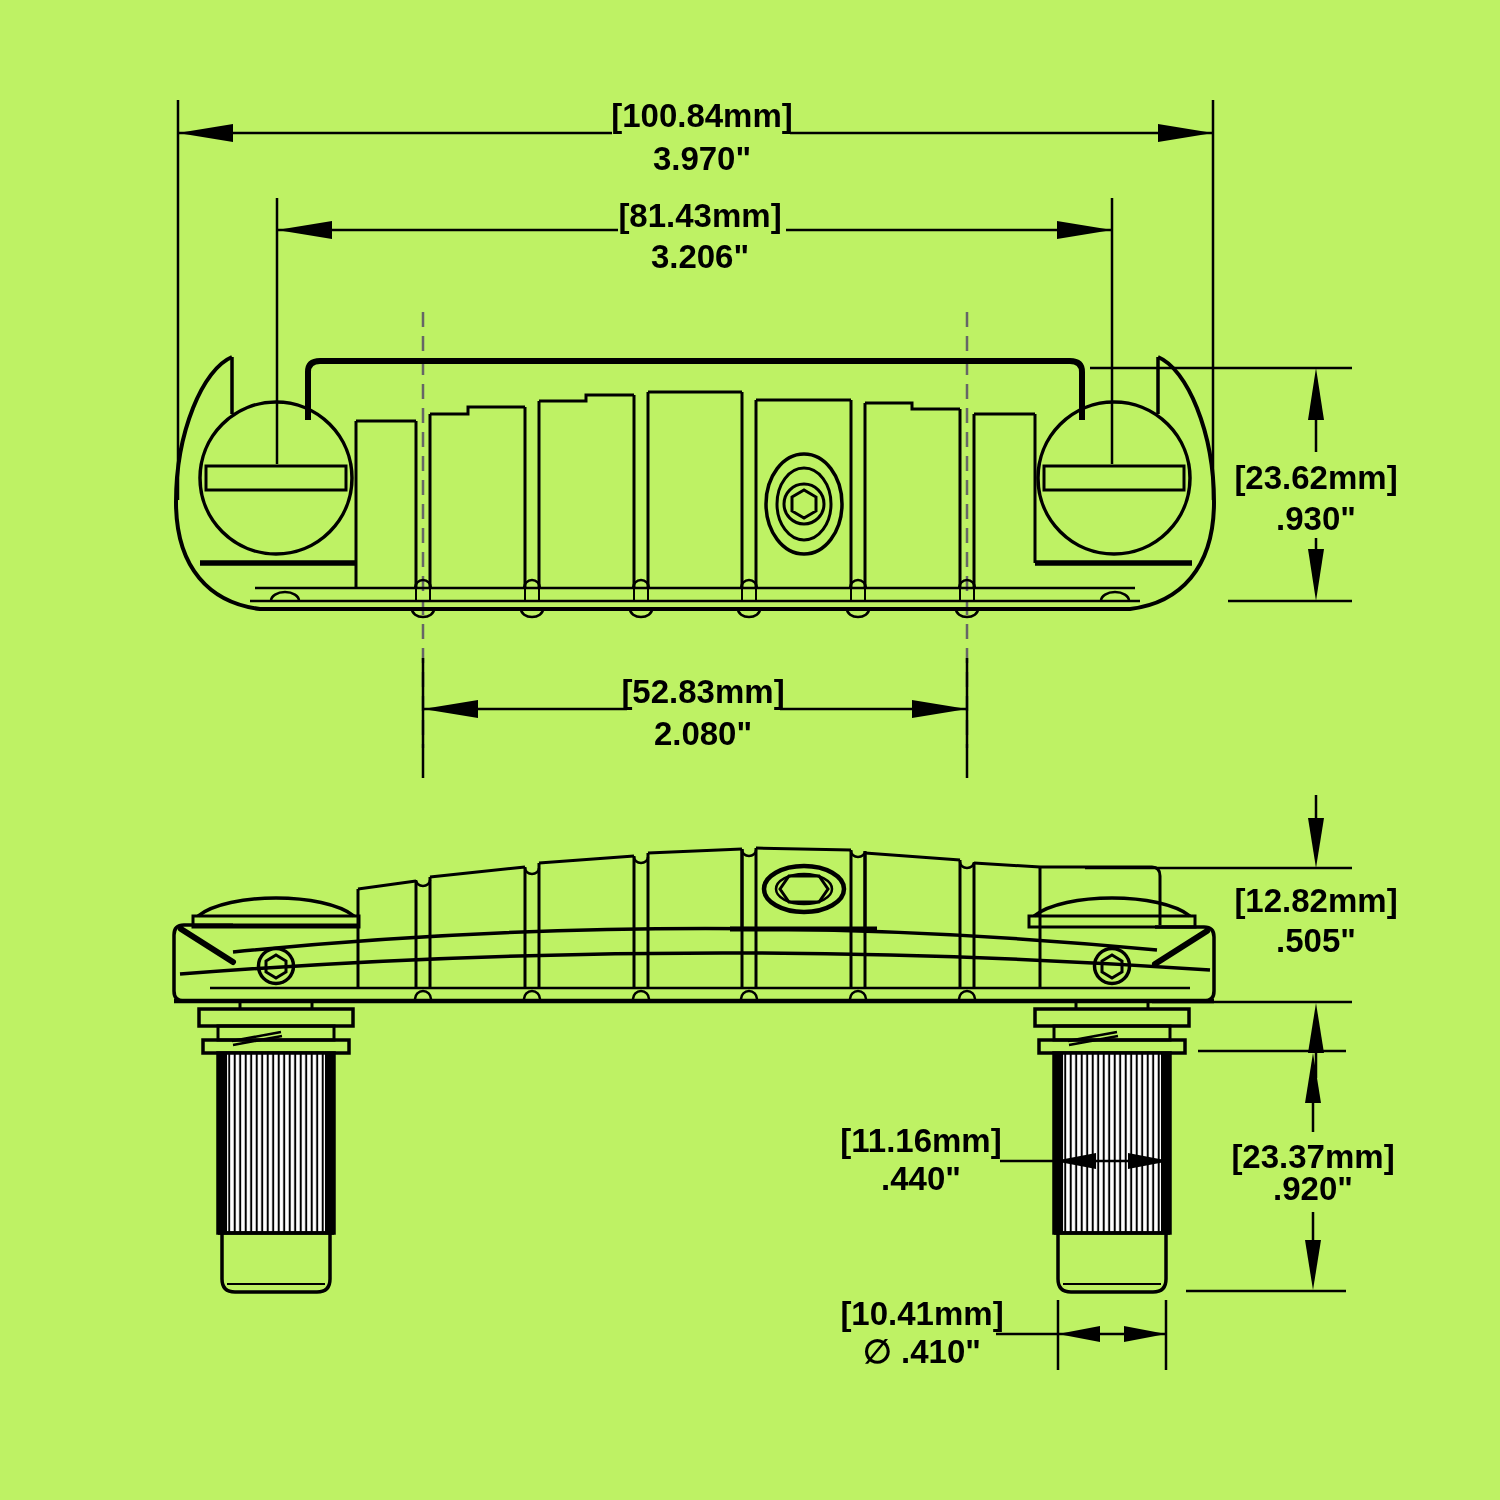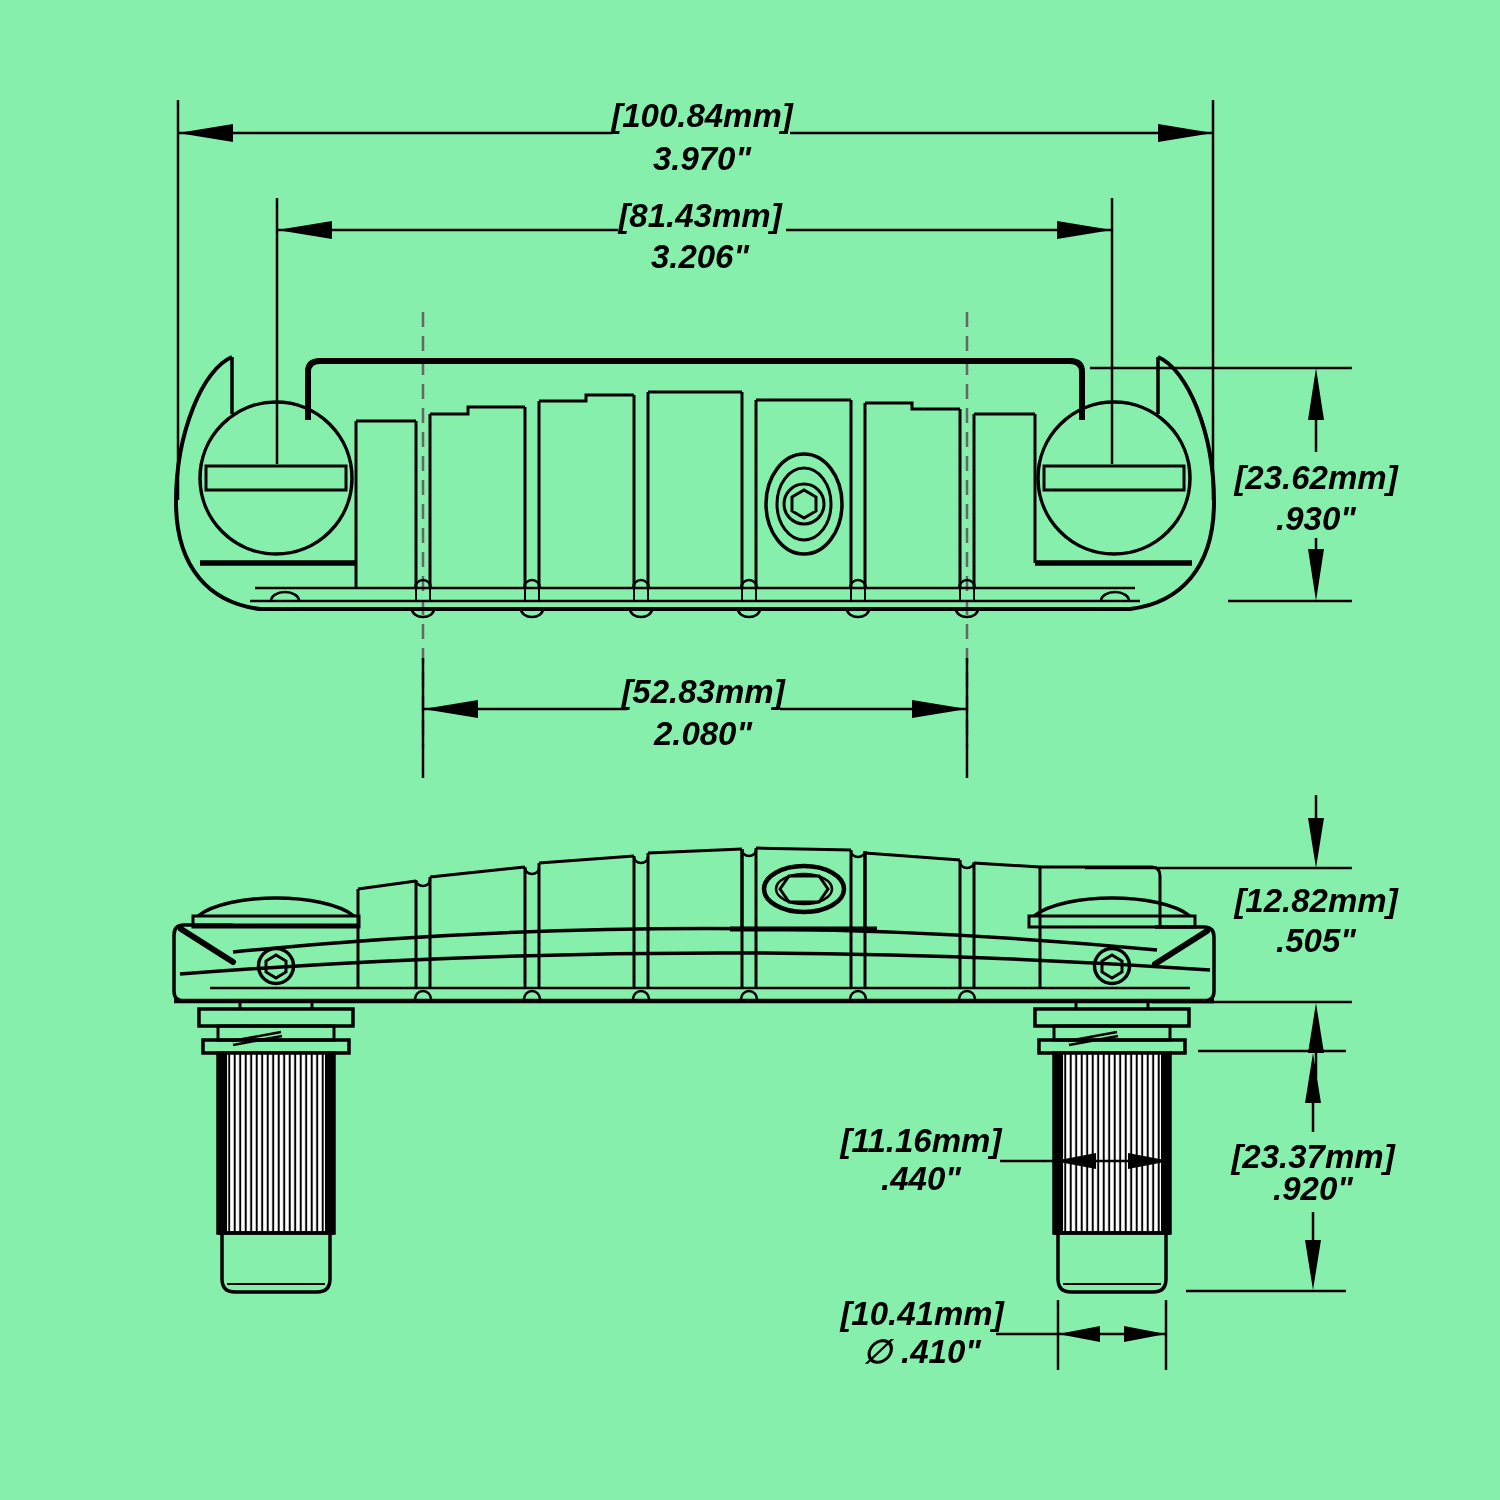--- a/index.html
+++ b/index.html
@@ -1,16 +1,16 @@
 <!DOCTYPE html>
 <html><head>
 <meta charset="utf-8">
 <style>
   html,body{margin:0;padding:0;background:#ffffff;}
-  .stage{width:1500px;height:1500px;background:#86efac;position:relative;font-style:italic;}
+  .stage{width:1500px;height:1500px;background:#bef264;position:relative;}
   svg{display:block;}
   .dmm,.din{
     font-family:"Liberation Sans",sans-serif;
     font-weight:700;
     font-size:33px;
     fill:#000;
     text-anchor:middle;
   }
   .ln{stroke:#000;fill:none;}
   .fillb{fill:#000;stroke:none;}

